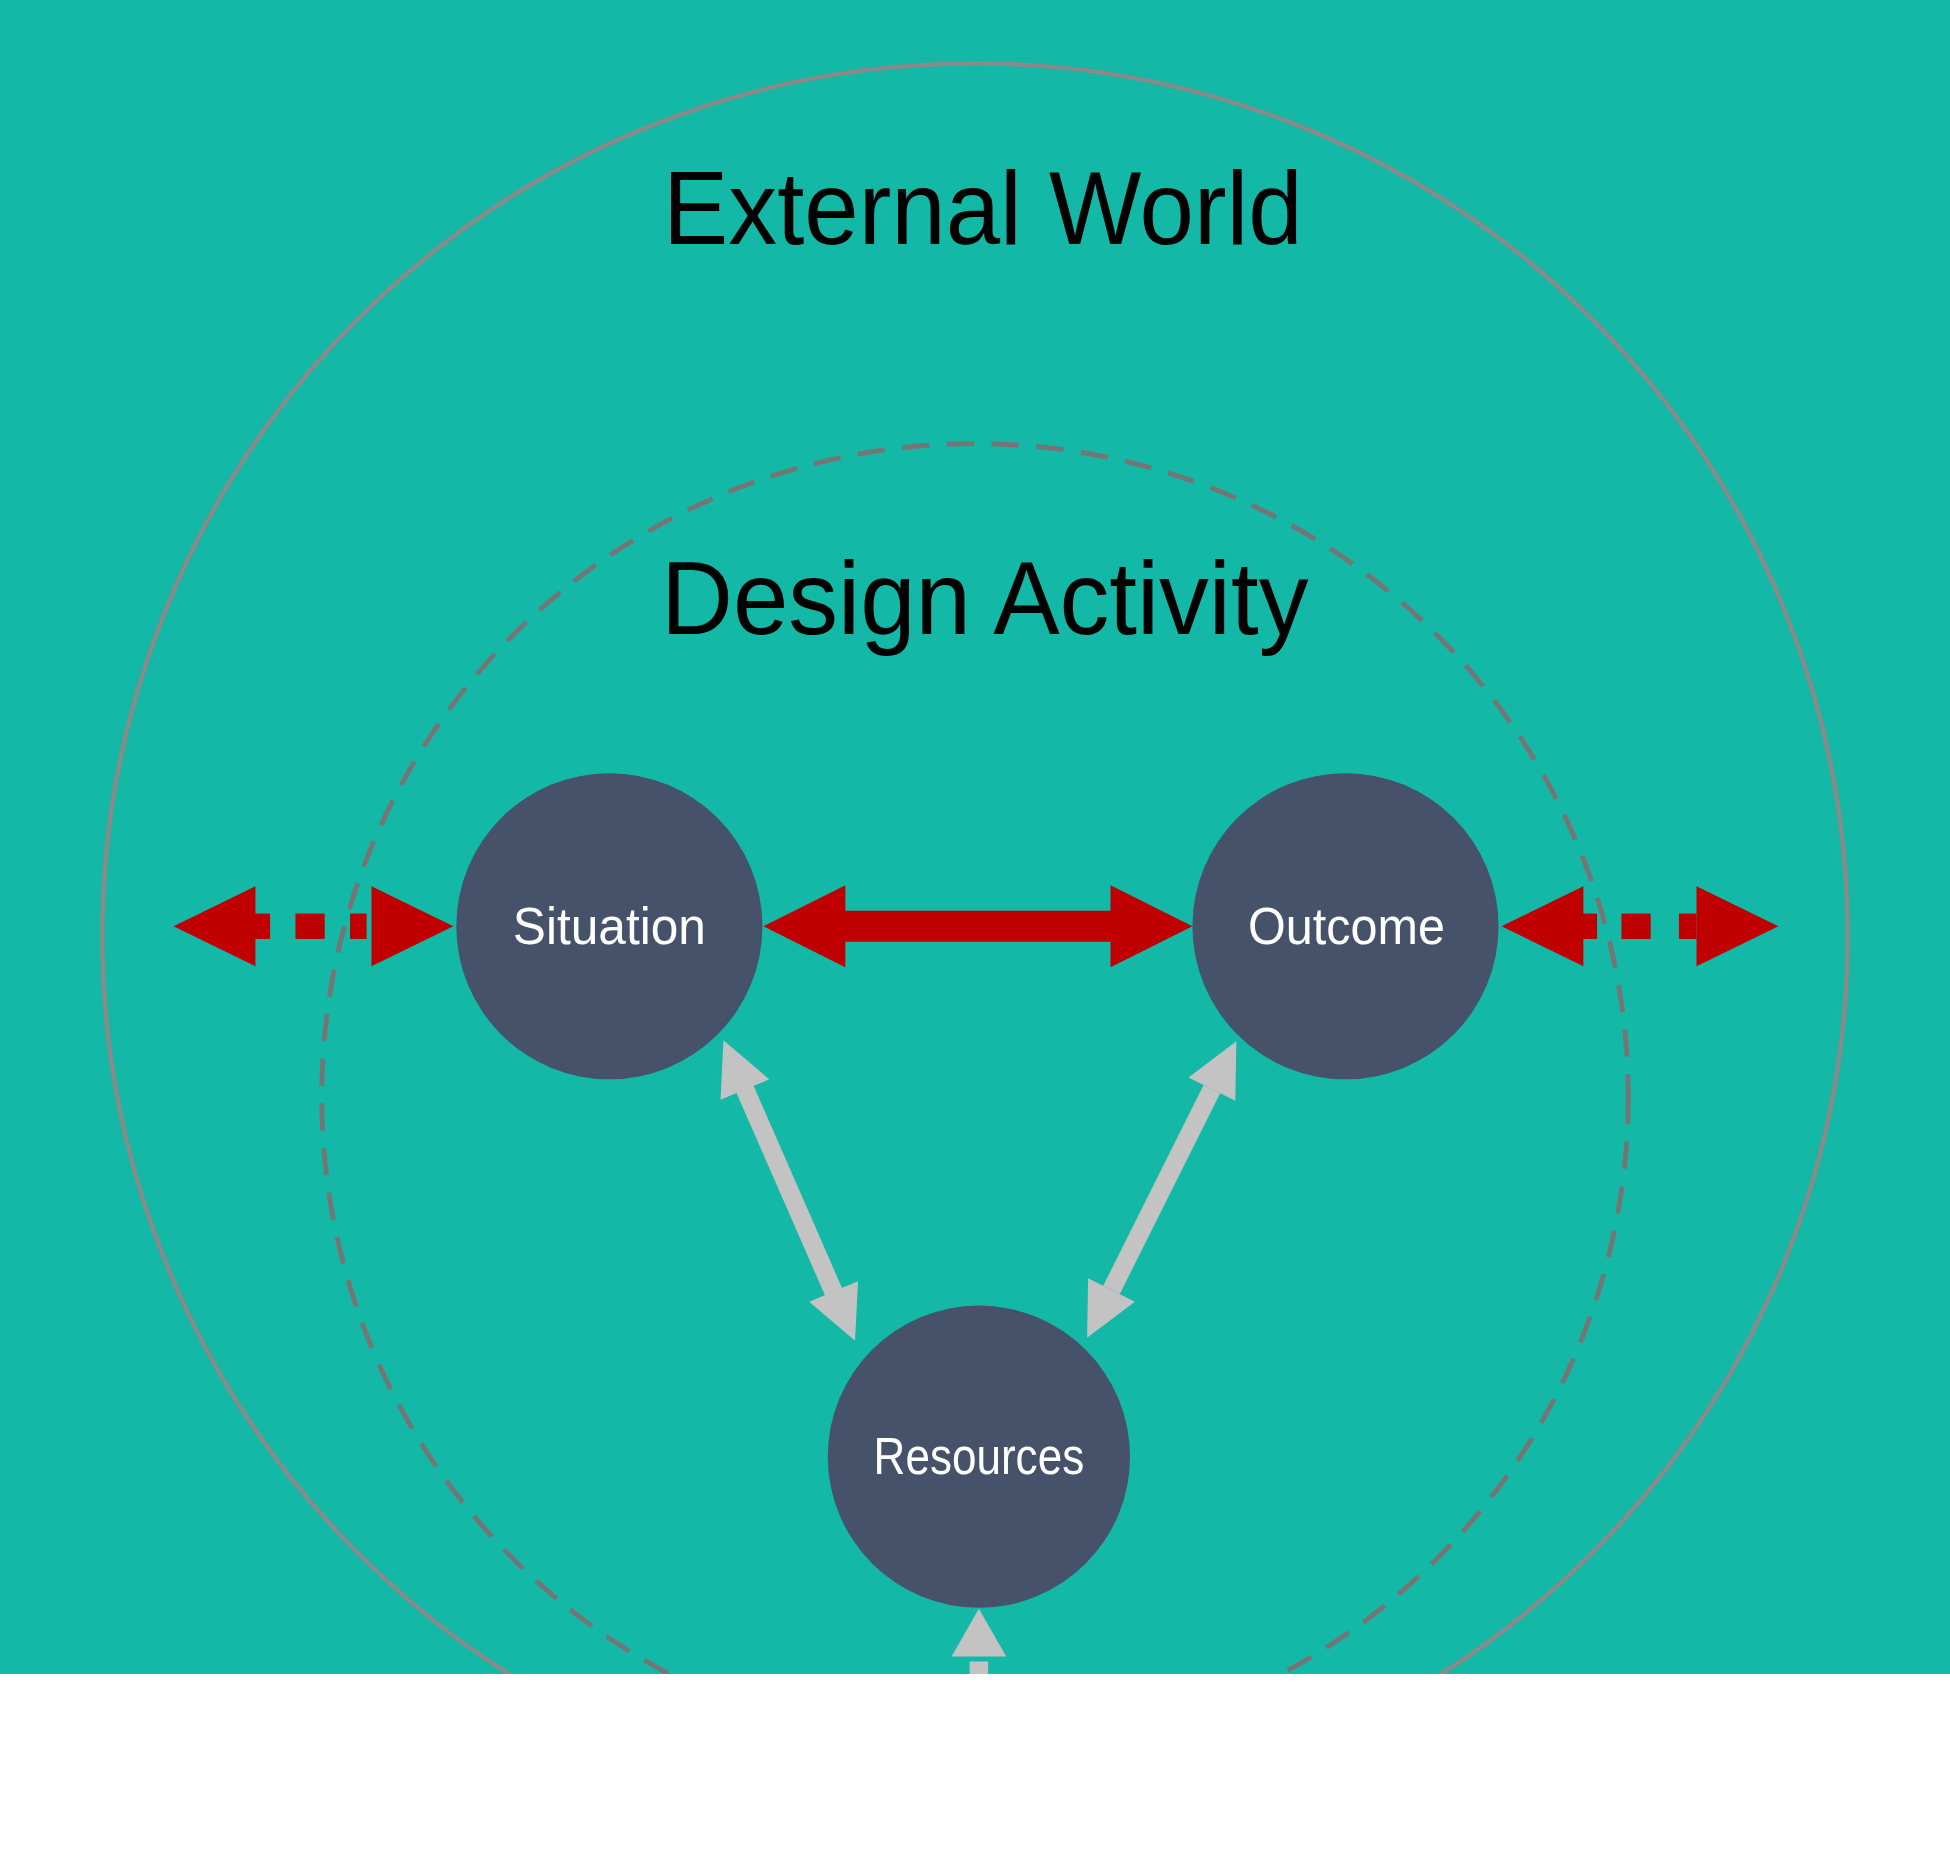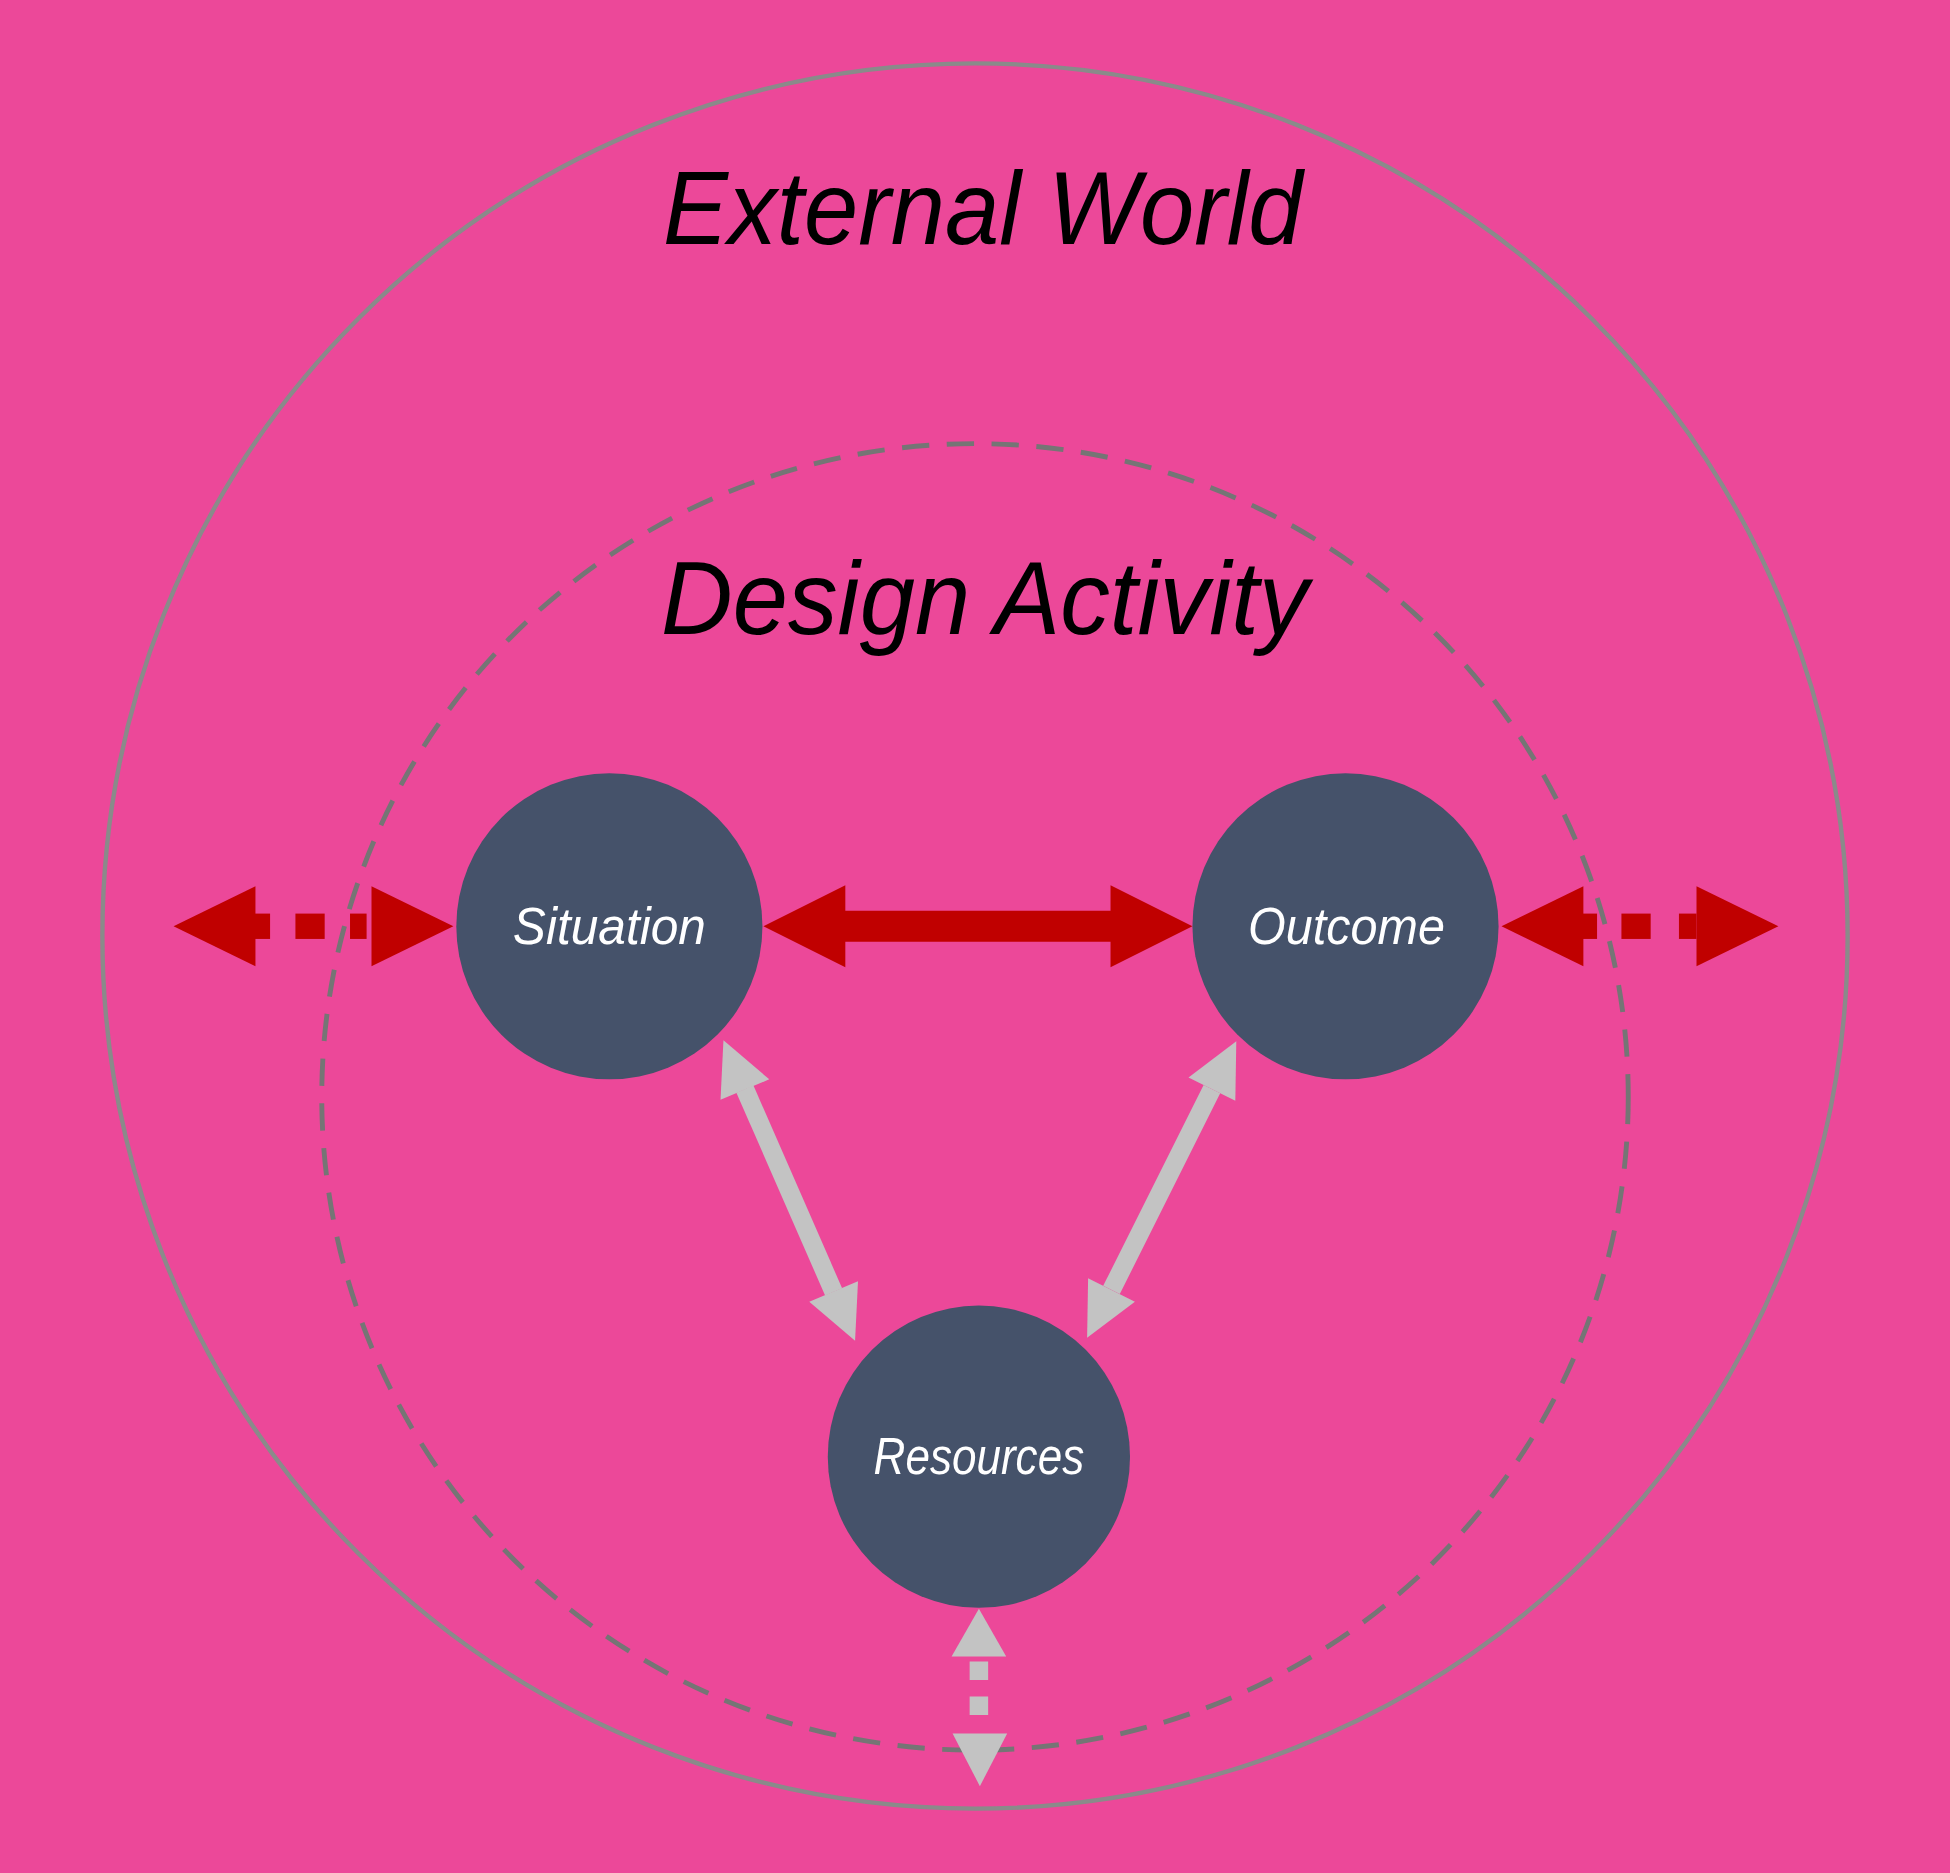--- a/index.html
+++ b/index.html
@@ -2,24 +2,23 @@
 <html><head>
 <meta charset="utf-8">
 <style>
   html, body {
     margin: 0;
     padding: 0;
     background: #ffffff;
   }
   .stage {
     width: 1950px;
-    height: 1873px;
+    height: 1674px;
     position: relative;
-    background: #ec4899;
-    font-style: italic;
+    background: #14b8a6;
   }
   svg { display: block; }
   text {
     font-family: "Liberation Sans", "DejaVu Sans", sans-serif;
   }
   .title-label {
     fill: #000000;
     font-size: 106px;
     font-weight: 400;
     letter-spacing: 0px;

